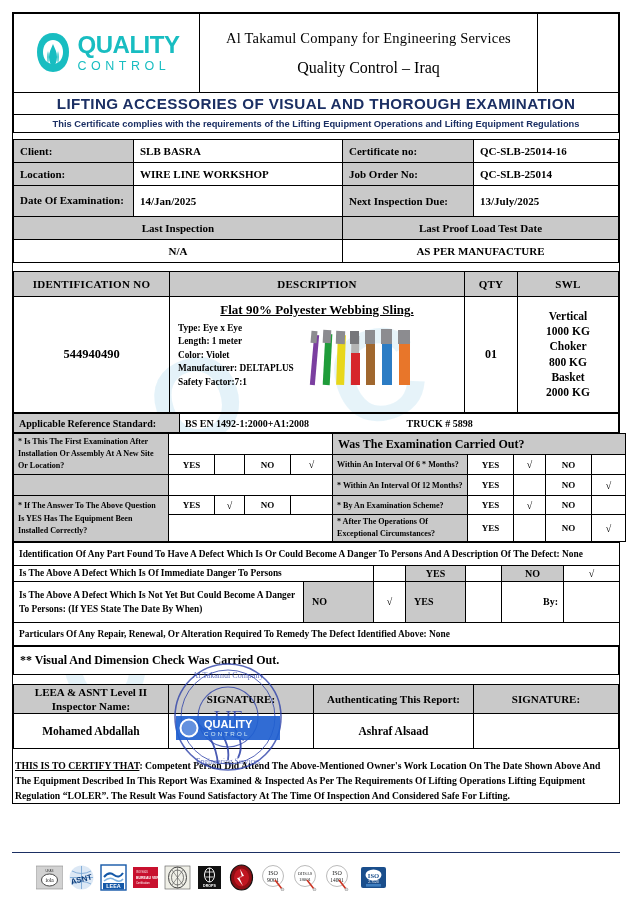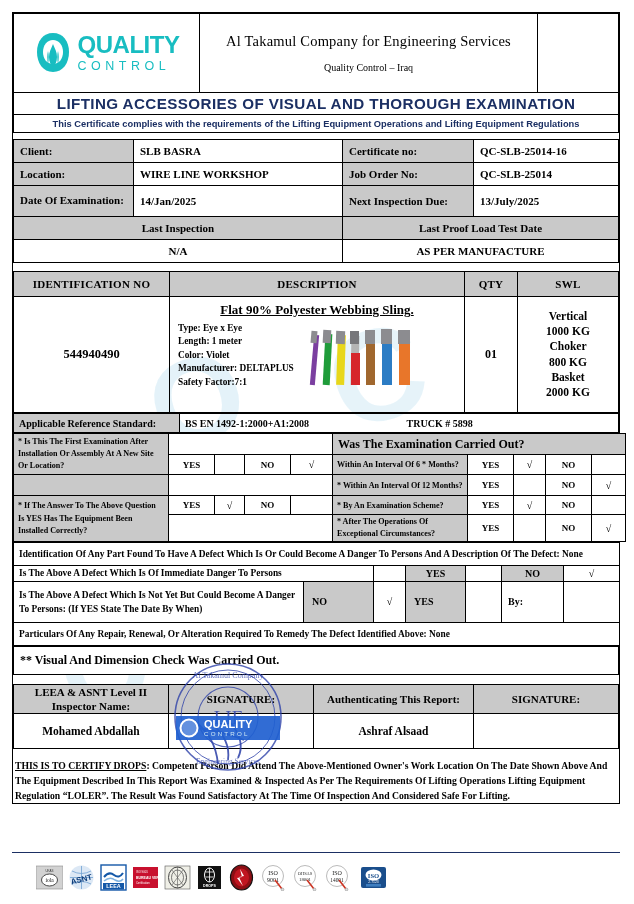--- a/index.html
+++ b/index.html
@@ -43,21 +43,21 @@
     background: transparent;
   }
   table { border-collapse: collapse; width: 100%; table-layout: fixed; }
   td, th { border: 1px solid #000; padding: 0; vertical-align: middle; }
 
   
   .hdr td { height: 78px; }
   .logo-cell { width: 185px; text-align: center; background:#fff; }
   .co-cell { text-align: center; background:#fff; }
   .co-line1 { font-size: 14.5px; font-weight: 400; letter-spacing:.2px; }
-  .co-line2 { font-size: 10px; margin-top: 12px; }
+  .co-line2 { font-size: 16px; margin-top: 12px; }
   .blank-cell { width: 80px; background:#fff; }
 
   
   .logo-wrap { display:flex; align-items:center; justify-content:center; gap:6px; }
   .logo-mark { position:relative; width:38px; height:44px; }
   .logo-text { text-align:left; line-height:1; }
   .logo-q {
     font-family:"Liberation Sans", sans-serif;
     font-weight:800; font-size:24px; color:#18bdc1; letter-spacing:-.5px;
   }
@@ -421,21 +421,21 @@
         <td class="whitebox"></td>
         <td class="greybox">NO</td>
         <td class="whitebox">√</td>
       </tr>
       <tr>
         <td style="background:#fff; line-height:1.5; height:36px;">Is The Above A Defect Which Is Not Yet But Could Become A Danger To Persons: (If YES State The Date By When)</td>
         <td class="greybox" style="text-align:left; padding-left:8px;">NO</td>
         <td class="whitebox">√</td>
         <td class="greybox" style="text-align:left; padding-left:8px;">YES</td>
         <td class="whitebox"></td>
-        <td class="whitebox" style="text-align:left; padding-left:6px;margin-left:32px;">By:</td>
+        <td class="whitebox" style="text-align:right; padding-left:6px;margin-left:32px;">By:</td>
         <td class="whitebox"></td>
       </tr>
       <tr>
         <td class="full" colspan="7">Particulars Of Any Repair, Renewal, Or Alteration Required To Remedy The Defect Identified Above: None</td>
       </tr>
     </tbody>
       </table>
 
     <table class="visual">
       <tbody>
@@ -463,21 +463,21 @@
       <tr>
         <td class="v">Mohamed Abdallah</td>
         <td class="v"></td>
         <td class="v">Ashraf Alsaad</td>
         <td class="v"></td>
       </tr>
     </tbody>
       </table>
 
     <div class="certify">
-      <u>THIS IS TO CERTIFY DROPS</u><span>: Competent Person Did Attend The Above-Mentioned Owner's Work Location On The Date Shown Above And The Equipment Described In This Report Was Examined &amp; Inspected As Per The Requirements Of Lifting Operations Lifting Equipment Regulation “LOLER”. The Result Was Found Satisfactory At The Time Of Inspection And Considered Safe For Lifting.</span>
+      <u>THIS IS TO CERTIFY THAT</u><span>: Competent Person Did Attend The Above-Mentioned Owner's Work Location On The Date Shown Above And The Equipment Described In This Report Was Examined &amp; Inspected As Per The Requirements Of Lifting Operations Lifting Equipment Regulation “LOLER”. The Result Was Found Satisfactory At The Time Of Inspection And Considered Safe For Lifting.</span>
     </div>
 
   </div>
 
   <div class="stamp">
     <svg width="128" height="115" viewBox="0 0 128 115">
       <g stroke="#2b3fa8" fill="none" opacity=".78">
         <circle cx="62" cy="57" r="53" stroke-width="1.6"></circle>
         <circle cx="62" cy="57" r="47" stroke-width="1"></circle>
         <circle cx="62" cy="57" r="30" stroke-width="1.1"></circle>

